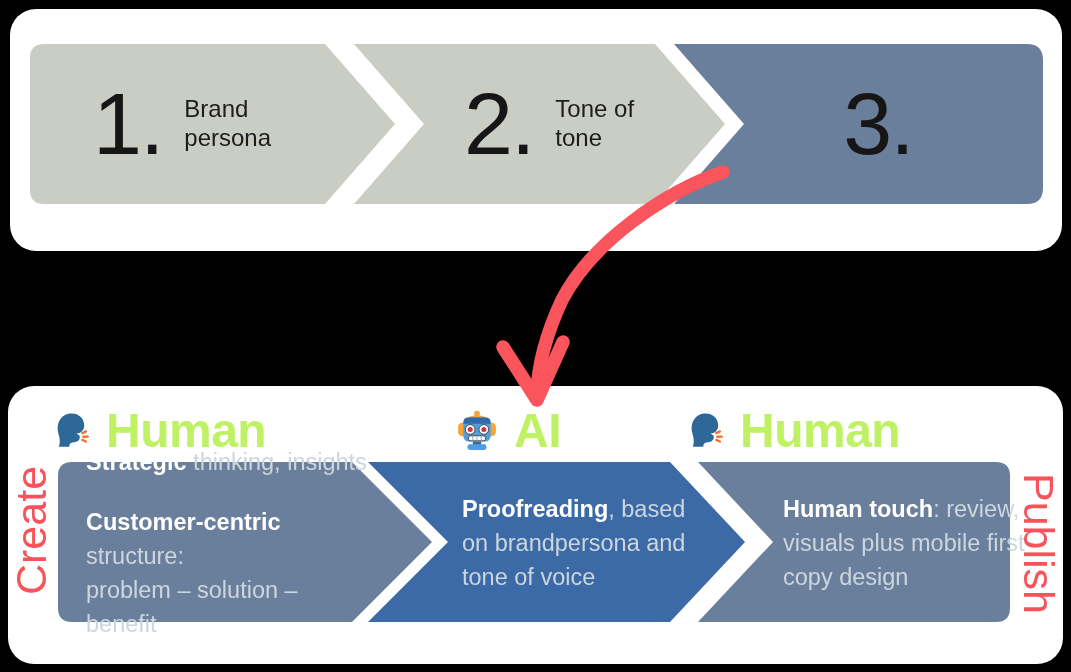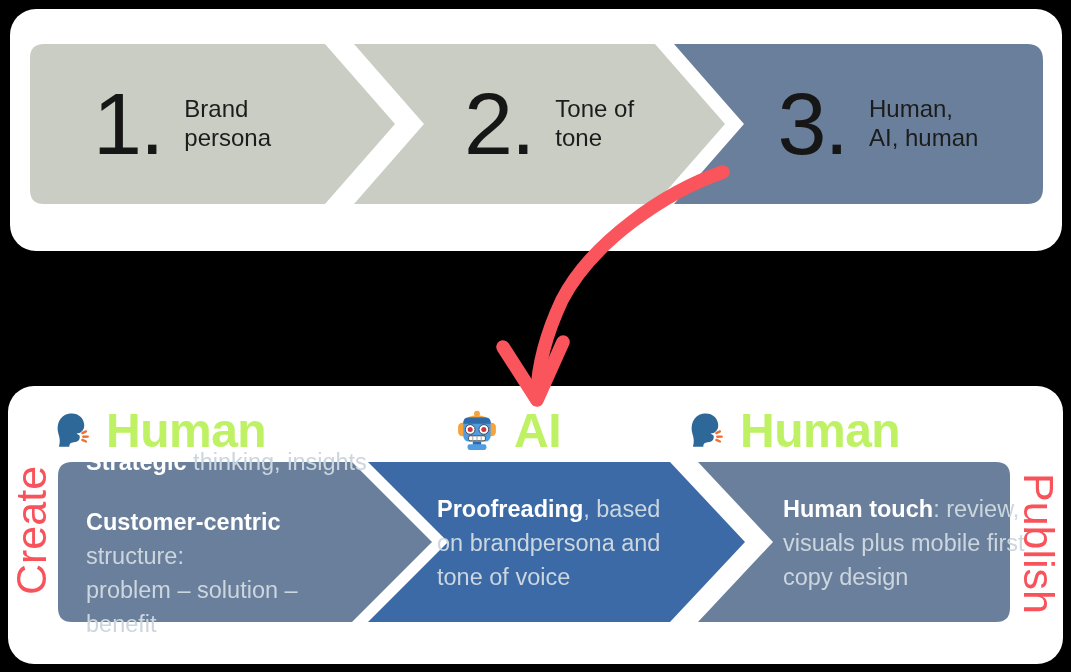--- a/index.html
+++ b/index.html
@@ -25,21 +25,21 @@
   #header-2{left:456px;align-items:center;}
   #header-3{left:688px;}
   
   .lane-text{position:absolute;top:468px;height:150px;display:flex;flex-direction:column;
              justify-content:center;gap:26px;z-index:3;font-size:23.5px;line-height:1.45;
              color:#ccd6de;}
   .lane-text p{margin:0;}
   .lane-text b{color:#ffffff;font-weight:700;}
   .lane-text .rest{white-space:pre-line;}
   #lane1-text{left:86px;width:288px;}
-  #lane2-text{left:437px;width:250px;justify-content:center;}
+  #lane2-text{left:462px;width:250px;justify-content:center;}
   #lane3-text{left:783px;width:250px;}
   
   .side-label{position:absolute;z-index:3;color:#f8535b;font-size:43px;
               display:flex;align-items:center;justify-content:center;}
   #create-label{left:6px;top:450px;width:50px;height:160px;
                 writing-mode:vertical-rl;transform:rotate(180deg);}
   #publish-label{left:1012px;top:448px;width:52px;height:192px;writing-mode:vertical-rl;}
   #arrow-svg{position:absolute;left:480px;top:150px;z-index:5;}
   .icon{display:block;}
 </style>
@@ -59,22 +59,20 @@
   <span class="step-label">Brand
 persona</span>
 </div>
 <div class="step-text" id="step2-text">
   <span class="step-num">2.</span>
   <span class="step-label">Tone of
 tone</span>
 </div>
 <div class="step-text" id="step3-text">
   <span class="step-num">3.</span>
-  <span class="step-label">Human,
-AI, human</span>
 </div>
 
 <div class="panel" id="bottom-panel">
   <svg class="shape-layer" width="1055" height="278" viewBox="0 0 1055 278">
     <path d="M64 76 H344 L424 156 L344 236 H64 Q50 236 50 222 V90 Q50 76 64 76 Z" fill="#6a7f9b"></path>
     <path d="M360 76 H662 L737 156 L662 236 H360 L440 156 Z" fill="#3b6aa6"></path>
     <path d="M690 76 H988 Q1002 76 1002 90 V222 Q1002 236 988 236 H690 L765 156 Z" fill="#6a7f9b"></path>
   </svg>
 </div>
 

